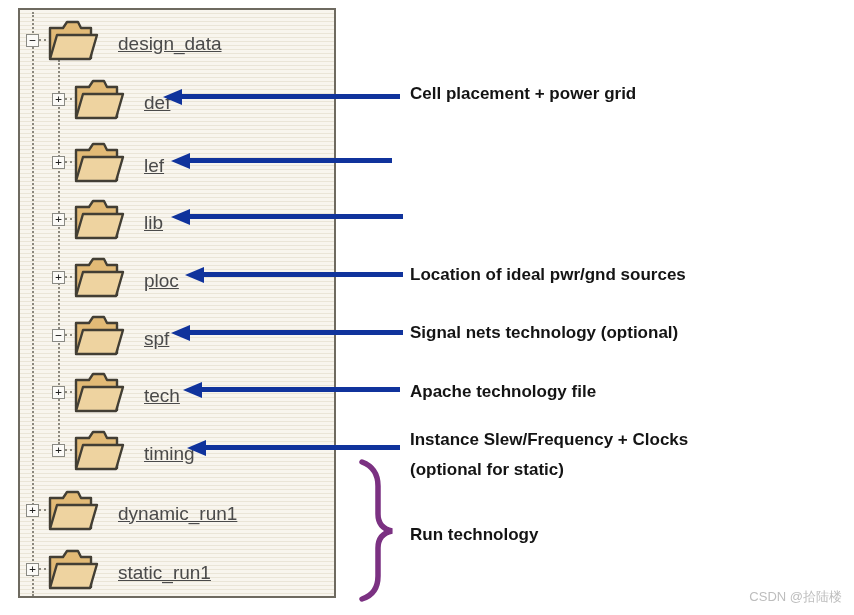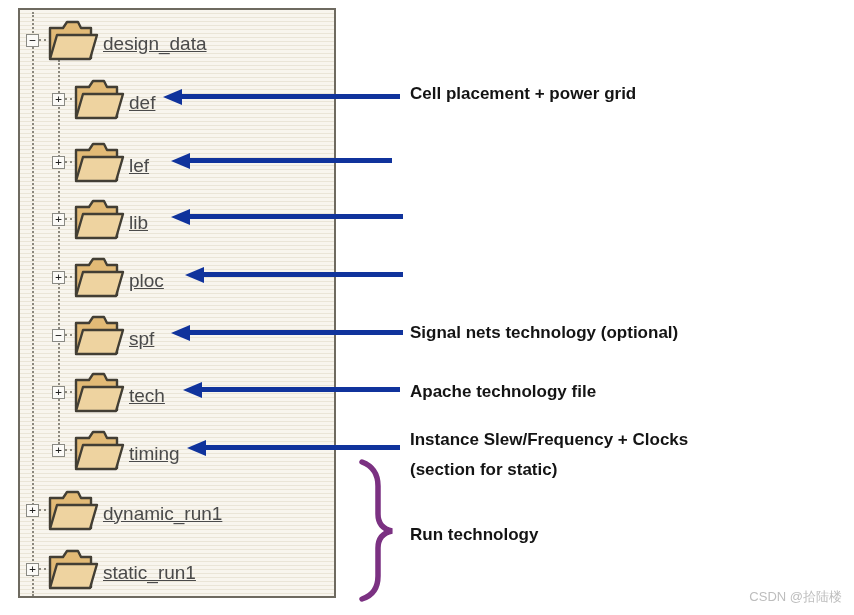--- a/index.html
+++ b/index.html
@@ -28,21 +28,21 @@
   .row.lvl1{left:32px}
   .box{
     width:13px;height:13px;flex:none;z-index:2;
     border:1px solid #8a8a84;background:#fbfaf7;
     display:flex;align-items:center;justify-content:center;
     font:11px/11px "DejaVu Sans Mono",monospace;color:#222;cursor:pointer
   }
   .stub{width:7px;flex:none;border-top:2px dotted #8b887e}
   .folder{flex:none;margin-left:1px;cursor:pointer}
   .flabel{
-    margin-left:4px;margin-top:7px;cursor:pointer;
+    margin-left:19px;margin-top:7px;cursor:pointer;
     font-size:19px;color:var(--tree_label);text-decoration:underline
   }
 
   
   .arrow{position:absolute;height:16px}
   .arrow .head{
     position:absolute;left:0;top:0;width:0;height:0;
     border-top:8px solid transparent;border-bottom:8px solid transparent;
     border-right:19px solid var(--arrow)
   }
@@ -188,25 +188,26 @@
   <div class="arrow" style="left:183px;top:382px;width:217px">
       <span class="head"></span>
       <span class="shaft"></span>
     </div>
   <div class="arrow" style="left:187px;top:440px;width:213px">
       <span class="head"></span>
       <span class="shaft"></span>
     </div>
 
   <div class="note" style="left:410px;top:79px">Cell placement + power grid</div>
+  <div class="note" style="left:410px;top:260px">Location of ideal pwr/gnd sources</div>
   <div class="note" style="left:410px;top:318px">Signal nets technology (optional)</div>
   <div class="note" style="left:410px;top:377px">Apache technology file</div>
   <div class="note" style="left:410px;top:425px">
     <div>Instance Slew/Frequency + Clocks</div>
-    <div>(section for static)</div>
+    <div>(optional for static)</div>
   </div>
   <div class="note" style="left:410px;top:520px">Run technology</div>
 
   <svg class="brace" width="46" height="144" viewBox="0 0 46 144">
     <path d="M10 4 Q26 10 26 28 L26 56 Q26 70 40 73 Q26 76 26 90 L26 118 Q26 136 10 141" fill="none" stroke="var(--brace)" stroke-width="5.5" stroke-linecap="round"></path>
   </svg>
 
   <div class="watermark">CSDN @拾陆楼</div>
 </div>
 

